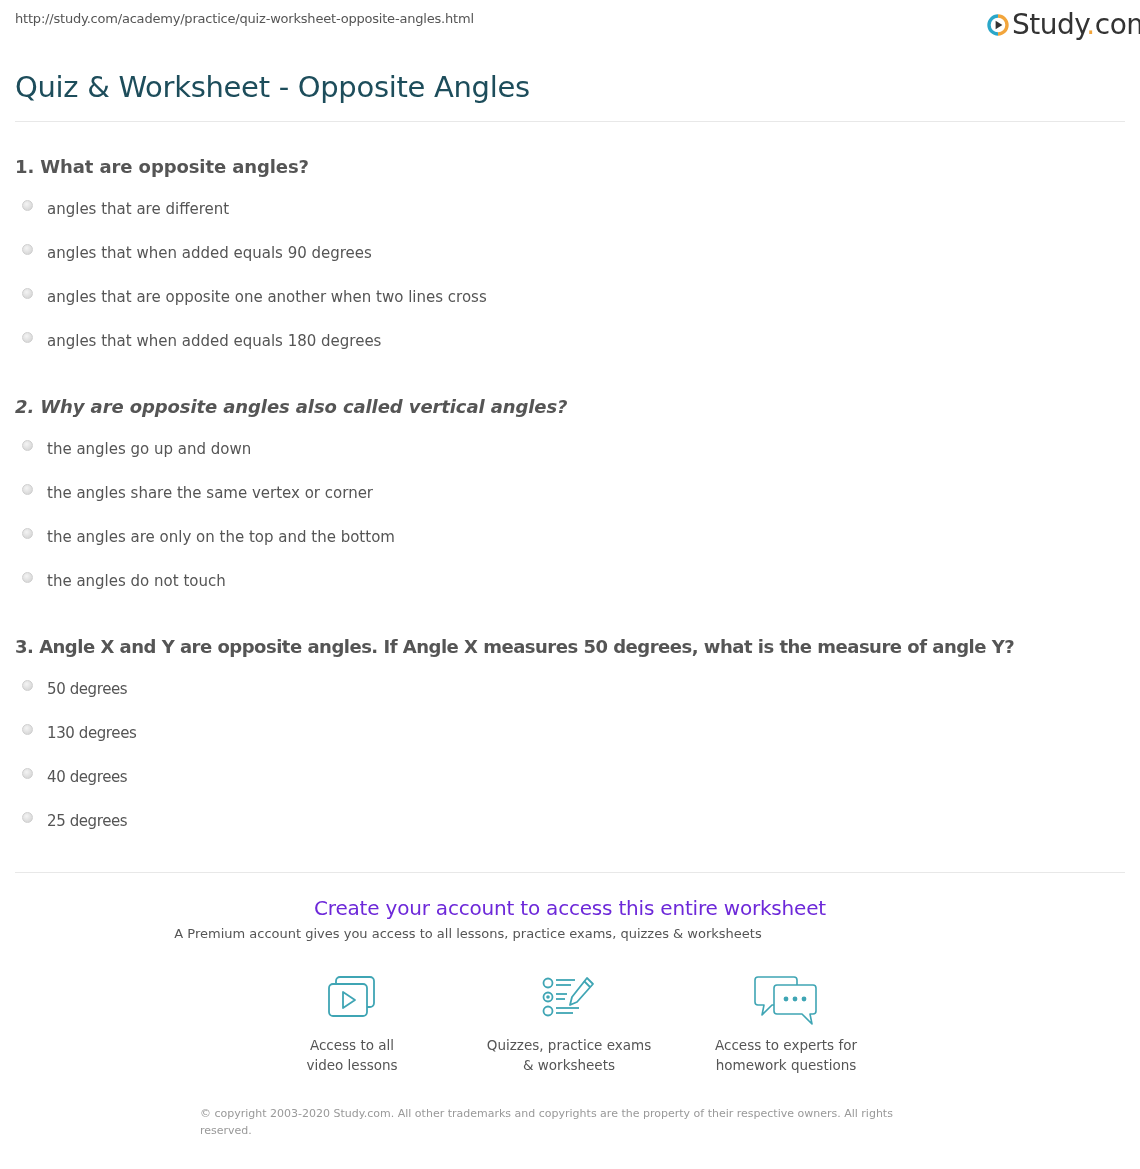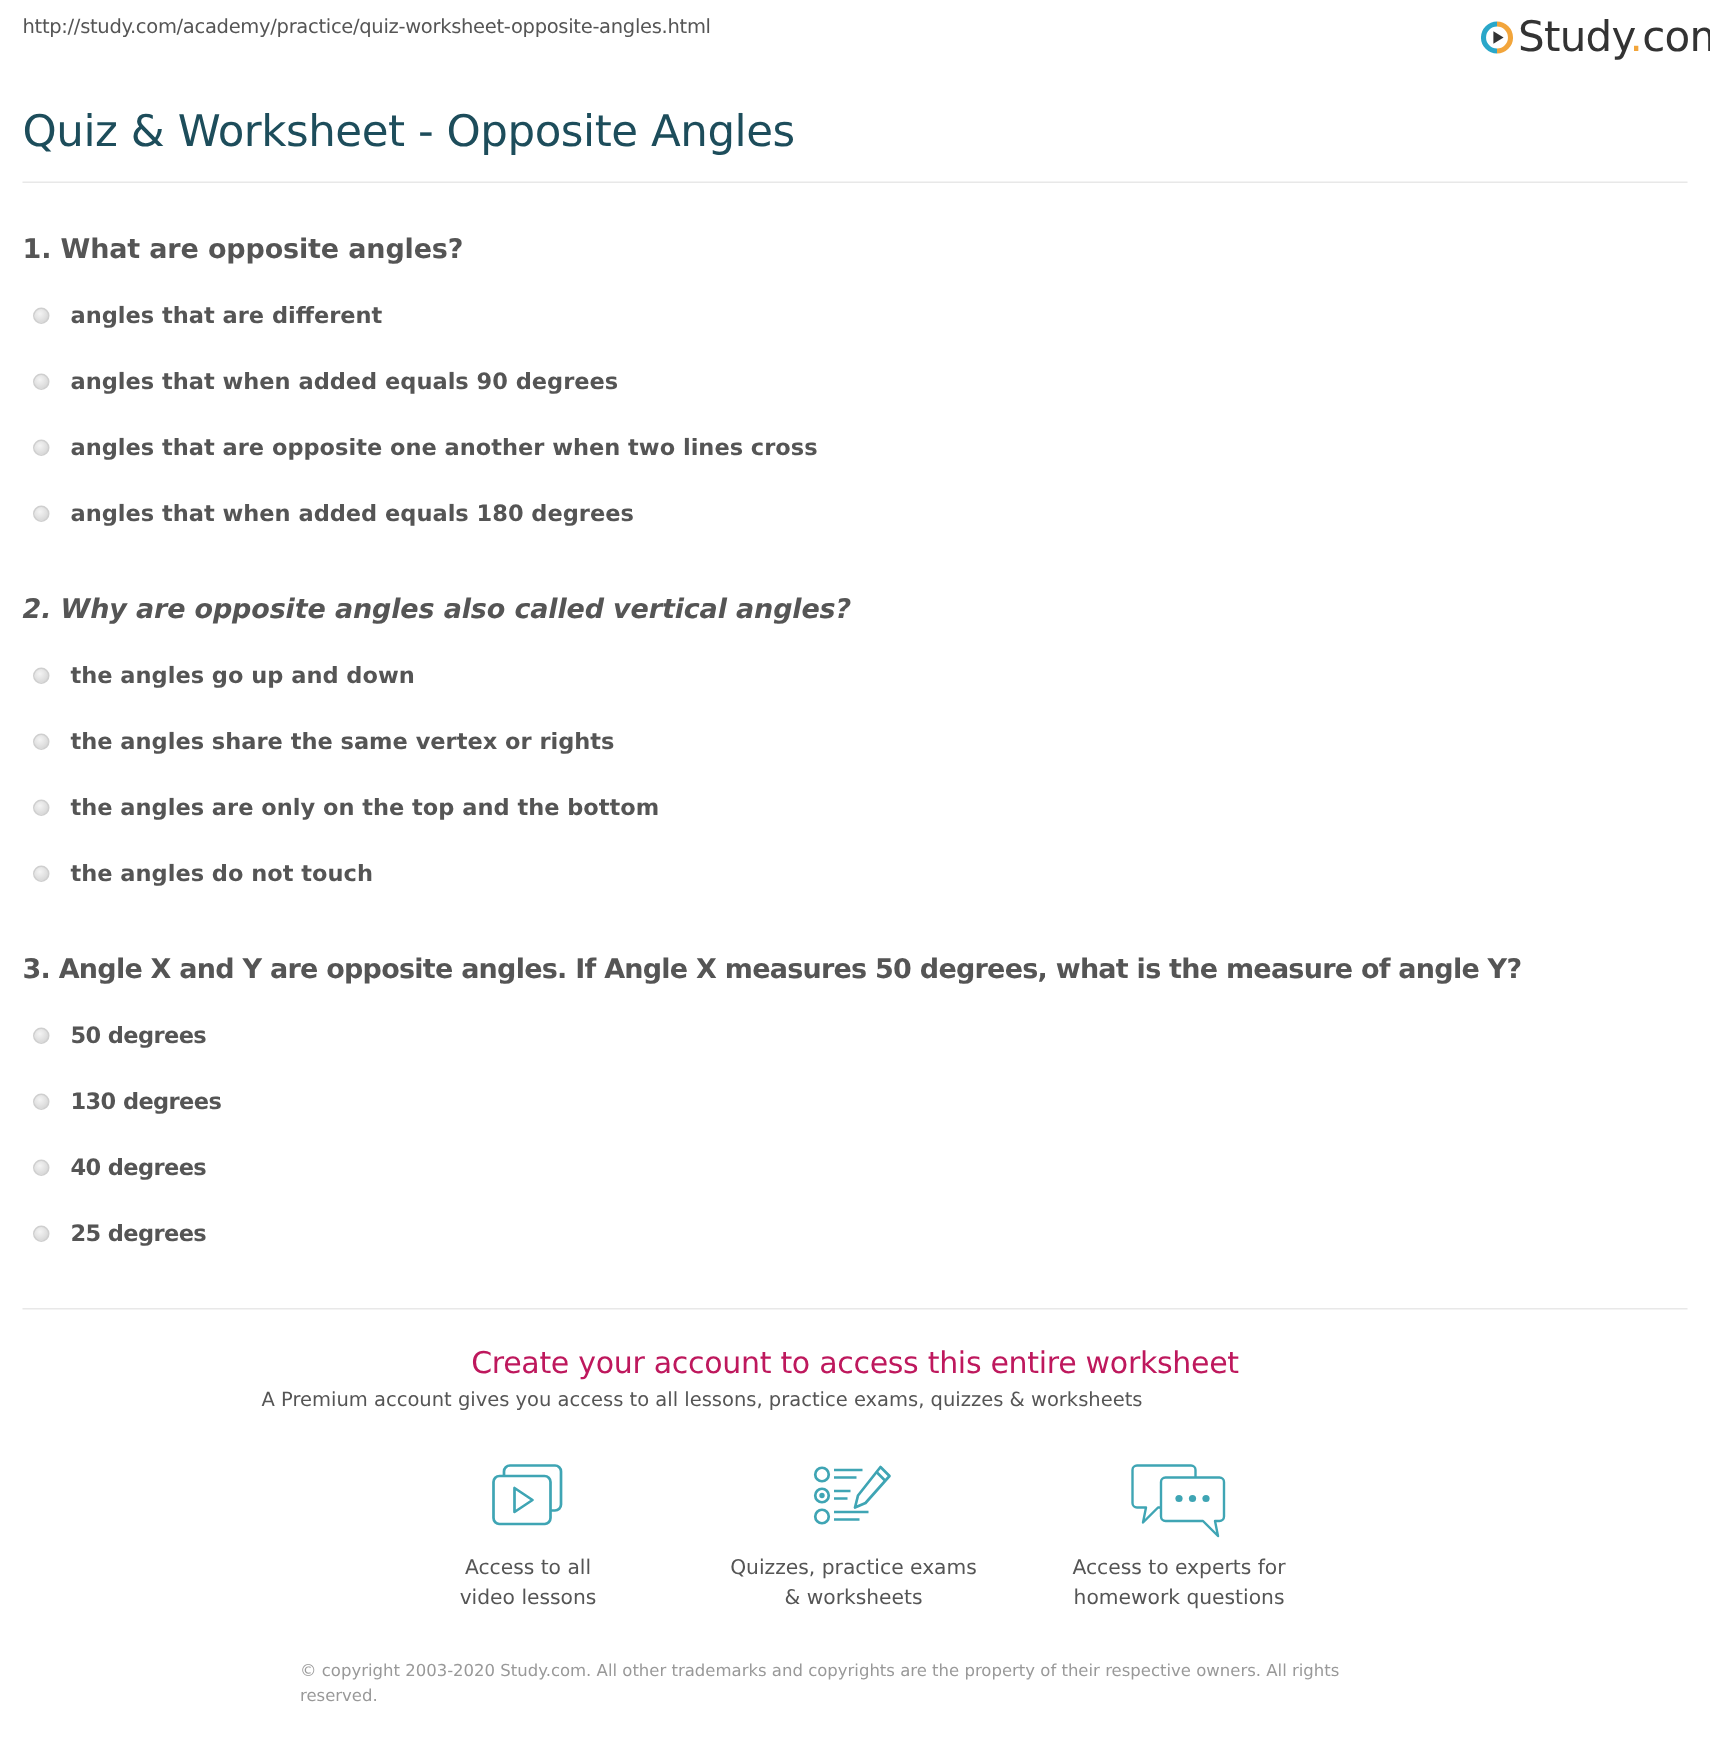--- a/index.html
+++ b/index.html
@@ -31,32 +31,32 @@
     .divider {
       position: absolute; left: 15px; width: 1110px; height: 1px; background: #e8e8e8;
     }
     .question {
       position: absolute; left: 15px;
       font-size: 18px; font-weight: bold; color: #555555; letter-spacing: -0.1px;
     }
     .q3 { letter-spacing: -0.5px; }
     .option {
       position: absolute; left: 22px; height: 20px;
-      display: flex; align-items: center; cursor: pointer; font-weight: bold;
+      display: flex; cursor: pointer;
     }
     .radio {
       width: 11px; height: 11px; border-radius: 50%;
       background: radial-gradient(circle at 40% 35%, #f4f4f4 0%, #dadada 70%, #c8c8c8 100%);
       border: 1px solid #cfcfcf; margin-right: 14px; flex: 0 0 auto;
     }
     .option-label { font-size: 15px; color: #555555; }
     .q3-opt .option-label { letter-spacing: -0.4px; }
     .promo-title {
       position: absolute; left: 0; width: 1140px; top: 896px; text-align: center;
-      font-size: 20px; color: #be185d; font-weight: normal; letter-spacing: -0.2px;
+      font-size: 20px; color: #6d28d9; font-weight: normal; letter-spacing: -0.2px;
     }
     .promo-sub {
       position: absolute; left: 0; width: 936px; top: 926px; text-align: center;
       font-size: 13px; color: #555555;
     }
     .feature {
       position: absolute; top: 975px; width: 200px; text-align: center;
     }
     .feature svg { display: block; margin: 0 auto; }
     .feature-label {
@@ -102,21 +102,21 @@
   <span class="option-label">angles that when added equals 180 degrees</span>
 </label>
 
 <div class="question" style="top:396px;font-style:italic;">2. Why are opposite angles also called vertical angles?</div>
 <label class="option" style="top:440px;">
   <span class="radio"></span>
   <span class="option-label">the angles go up and down</span>
 </label>
 <label class="option" style="top:484px;">
   <span class="radio"></span>
-  <span class="option-label">the angles share the same vertex or rights</span>
+  <span class="option-label">the angles share the same vertex or corner</span>
 </label>
 <label class="option" style="top:528px;">
   <span class="radio"></span>
   <span class="option-label">the angles are only on the top and the bottom</span>
 </label>
 <label class="option" style="top:572px;">
   <span class="radio"></span>
   <span class="option-label">the angles do not touch</span>
 </label>
 

